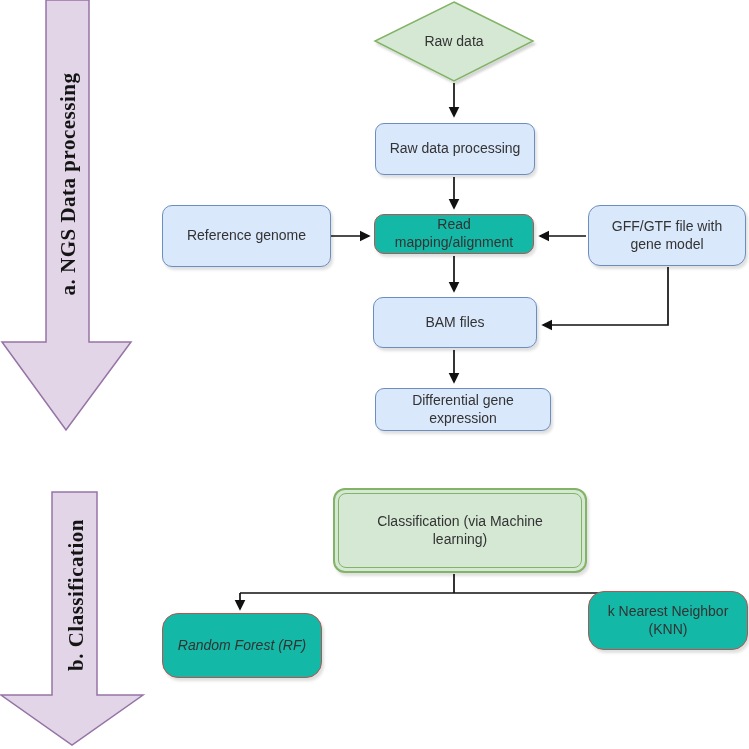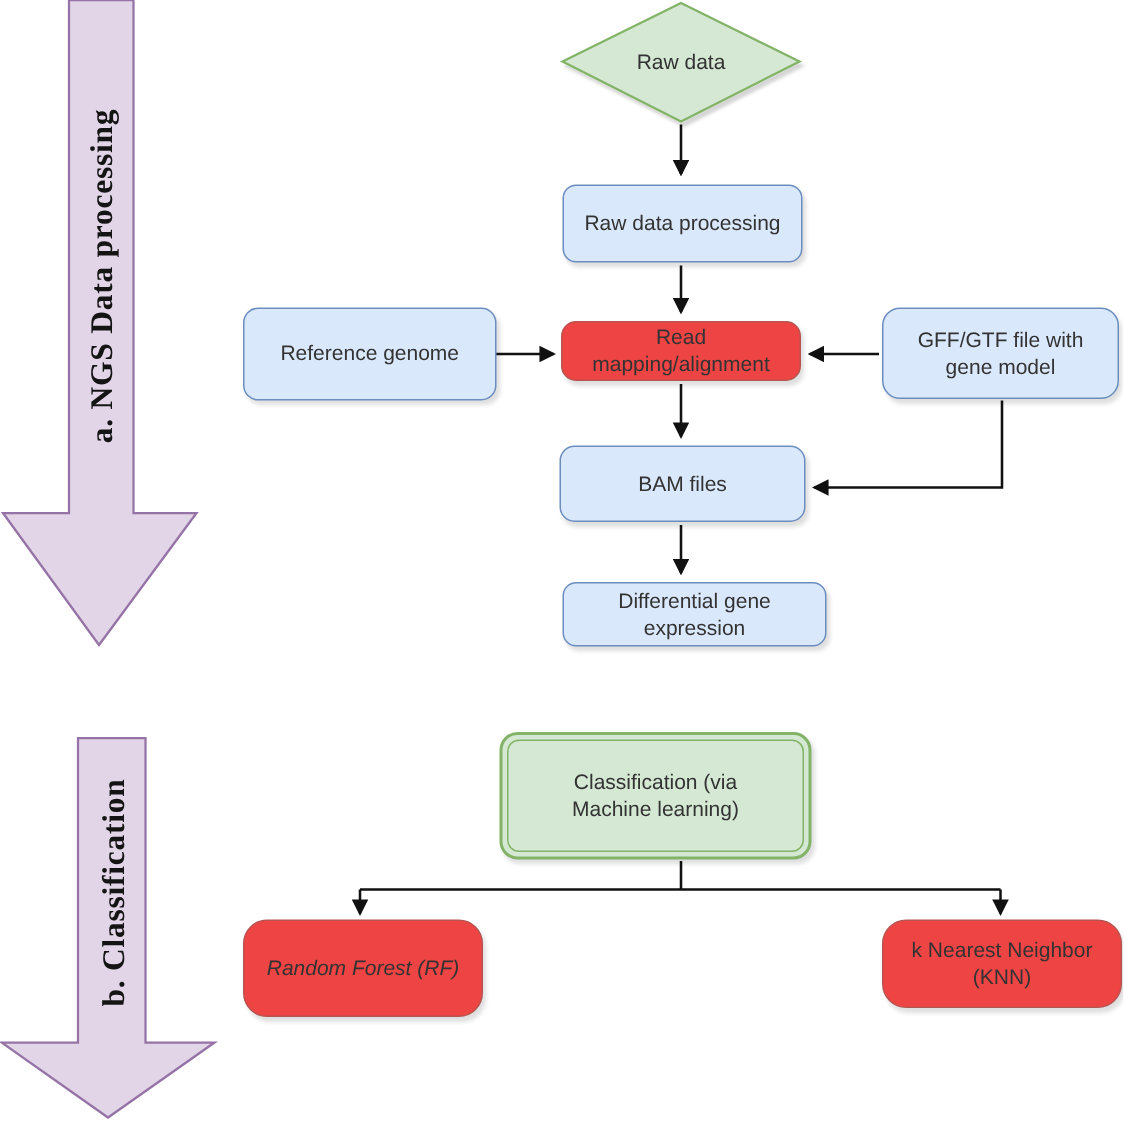--- a/index.html
+++ b/index.html
@@ -21,21 +21,21 @@
     text-align: center;
     box-sizing: border-box;
     font-size: 14px;
     line-height: 1.28;
     color: #333333;
     border: 1.6px solid;
     border-radius: 9px;
     box-shadow: 2px 3px 3px rgba(0,0,0,0.13);
   }
   .node.blue  { background: #dae8fc; border-color: #6c8ebf; }
-  .node.red   { background: #ef4444; border-color: #b85450; }
+  .node.red   { background: #14b8a6; border-color: #b85450; }
   .node.green { background: #d5e8d4; border-color: #82b366; }
 
   .node.r10 { border-radius: 10px; }
   .node.r12 { border-radius: 12px; }
   .node.r16 { border-radius: 16px; }
 
   .node.double { border-width: 2px; }
   .node.double::before {
     content: "";
     position: absolute;
@@ -112,19 +112,19 @@
   <div class="node blue r10" style="left:162px; top:205px; width:169px; height:62px;">Reference genome</div>
 
   <div class="node red r10" style="left:374px; top:214px; width:160px; height:40px; padding:0 14px;">Read mapping/alignment</div>
 
   <div class="node blue r10" style="left:373px; top:297px; width:164px; height:51px;">BAM files</div>
 
   <div class="node blue r12" style="left:588px; top:205px; width:158px; height:61px; padding:0 10px;">GFF/GTF file with gene model</div>
 
   <div class="node blue" style="left:375px; top:388px; width:176px; height:43px; padding:0 12px;">Differential gene expression</div>
 
-  <div class="node green r12 double" style="left:333px; top:488px; width:208px; height:85px; padding:16px 22px;">Classification (via Machine learning)</div>
+  <div class="node green r12 double" style="left:333px; top:488px; width:254px; height:85px; padding:16px 22px;">Classification (via Machine learning)</div>
 
   <div class="node red r16" style="left:162px; top:613px; width:160px; height:65px;font-style:italic;">Random Forest (RF)</div>
 
-  <div class="node red r16" style="left:588px; top:613px; width:160px; height:59px; padding:12px 10px;">k Nearest Neighbor (KNN)</div>
+  <div class="node red r16" style="left:588px; top:591px; width:160px; height:59px; padding:12px 10px;">k Nearest Neighbor (KNN)</div>
 
 </div>
 
 </body></html>

